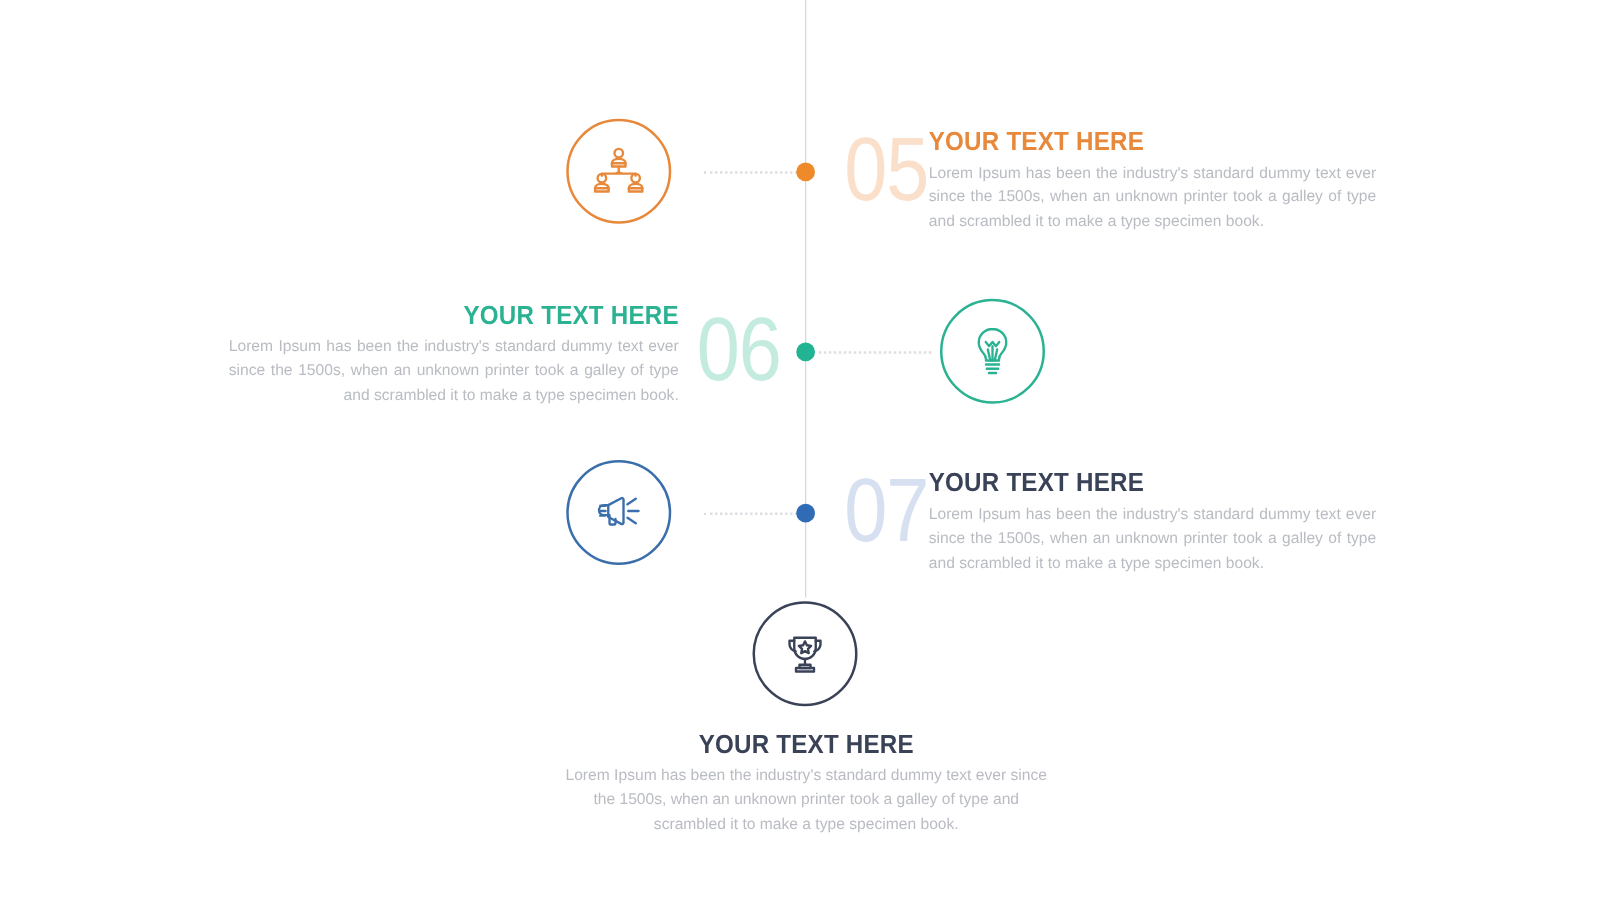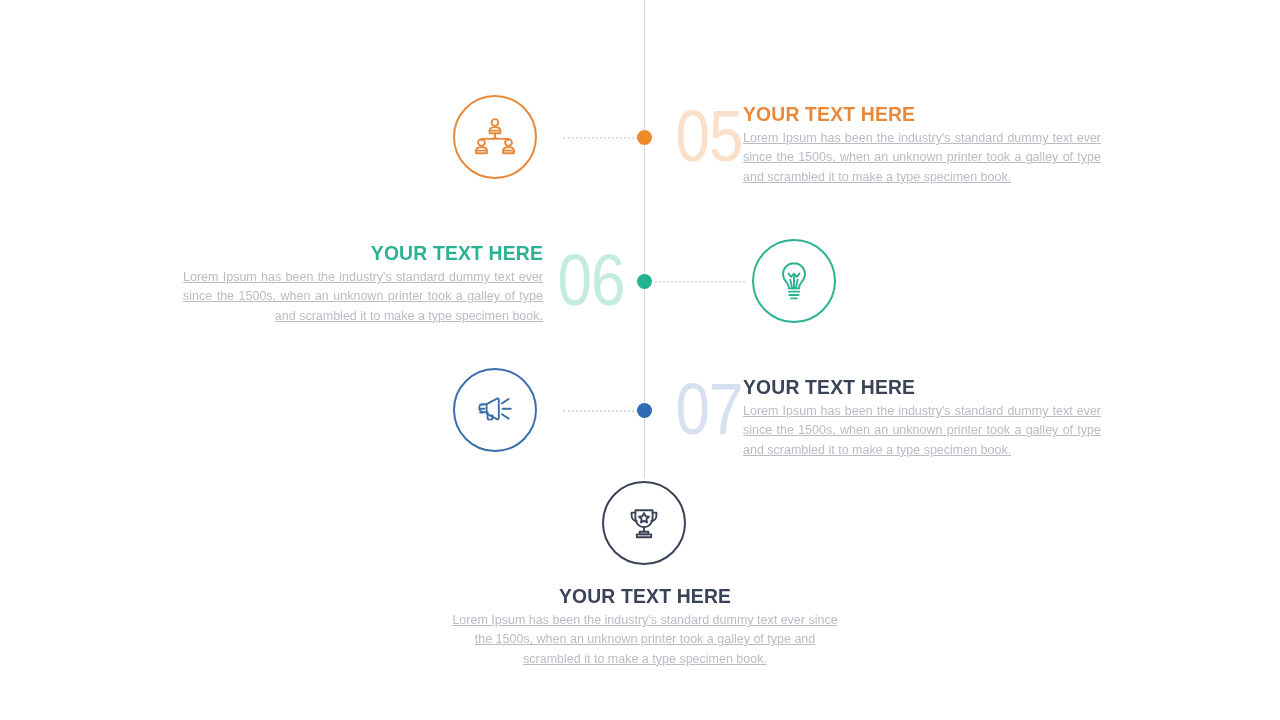--- a/index.html
+++ b/index.html
@@ -80,21 +80,20 @@
   .heading.right-al { transform-origin: right center; }
   .heading.left-al  { transform-origin: left center; }
   .heading.ctr-al   { transform-origin: center center; }
 
   .body-text {
     font-size: 12.5px;
     line-height: 1.55;
     color: #b9bcc2;
     margin: 0;
     text-align: justify;
-    text-decoration: underline;
   }
   .body-text.ctr { text-align: center; }
   .body-text.rt  { text-align: justify; text-align-last: right; }
   .body-text.lt  { text-align: justify; }
 
   
   #item-05 .icon-circle { color: #e8883a; left: 453px; top: 95px; }
   #item-05 .connector   { left: 563px; top: 137px; width: 75px; }
   #item-05 .dot         { color: #ef8a2b; left: 637px; top: 130px; }
   #item-05 .num         { color: #fae0cb; left: 670px; top: 100px; }

